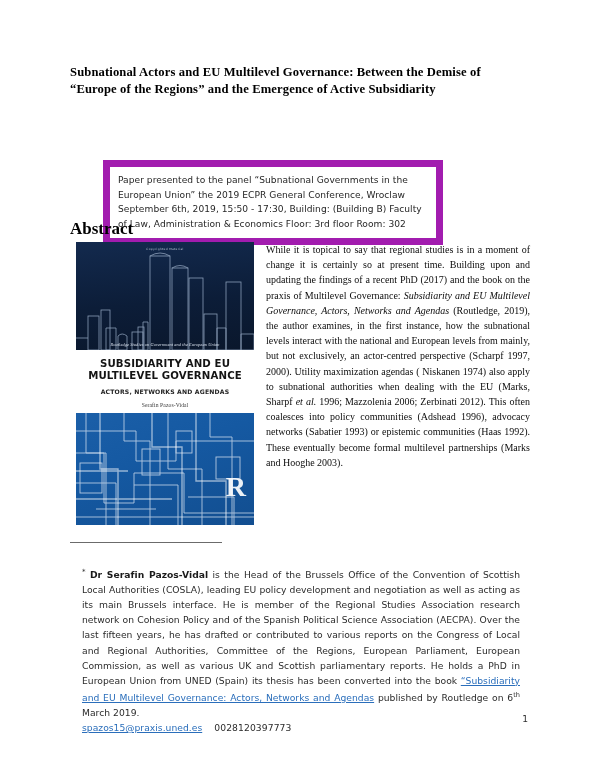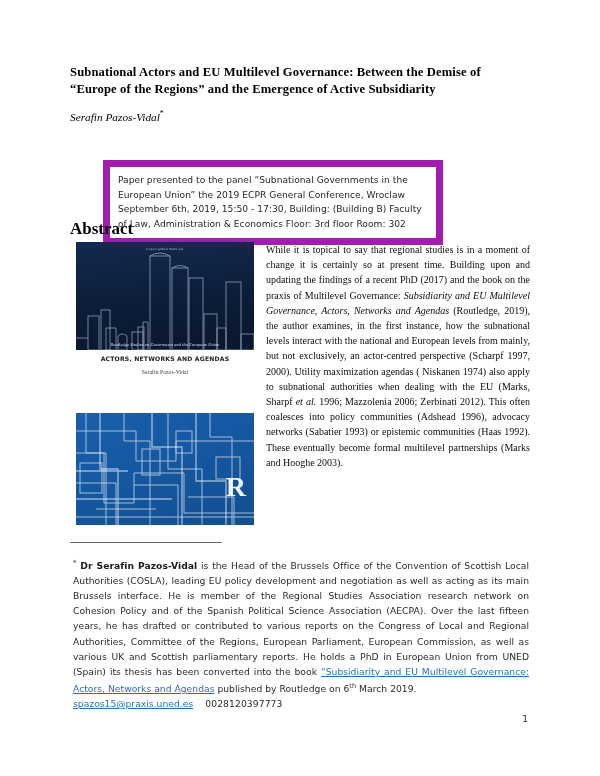--- a/index.html
+++ b/index.html
@@ -224,21 +224,21 @@
     vertical-align: super;
   }
   .footnote b { font-weight: bold; color: #1a1a1a; }
   .footnote .lnk {
     color: #2a6ebb;
     text-decoration: underline;
   }
   .footnote sup { font-size: 6.6px; }
   .footnote .tel { letter-spacing: 0.01em; }
   .fn-last {
-    margin: 3px;
+    margin: 12px;
   }
 
   
   .page-number {
     position: absolute;
     right: 72px;
     top: 713px;
     font-family: "DejaVu Sans", sans-serif;
     font-size: 9.2px;
     color: #2e2e2e;
@@ -246,23 +246,20 @@
 </style>
 </head>
 <body>
 
 <div class="page">
 
   <div class="content">
 
     <div class="doc-title">Subnational Actors and EU Multilevel Governance: Between the Demise of “Europe of the Regions” and the Emergence of Active Subsidiarity</div>
 
-    <div class="doc-author">
-      <span>Serafin Pazos-Vidal</span><span class="fn-star">*</span>
-    </div>
 
     <div class="panel-box">
       <span>Paper presented to the panel “Subnational Governments in the European Union” the 2019 ECPR General Conference, Wroclaw September 6th, 2019, 15:50 - 17:30, Building: (Building B) Faculty of Law, Administration &amp; Economics Floor: 3rd floor Room: 302</span>
     </div>
 
     <div class="abstract-heading">Abstract</div>
 
     <div class="abstract-row">
 
       <div class="book-cover">
@@ -285,20 +282,21 @@
               <path d="M165 92 h13 v16 h-13 z"></path>
               <path d="M42 94 q4 -4 9 0 v14 h-9 z"></path>
               <path d="M74 14 q10 -6 20 0"></path>
               <path d="M96 26 q8 -5 16 0"></path>
             </g>
           </svg>
           <div class="bc-copyright">Copyrighted Material</div>
           <div class="bc-series">Routledge Studies on Government and the European Union</div>
         </div>
         <div class="bc-mid">
+          <div class="bc-title">SUBSIDIARITY AND EU MULTILEVEL GOVERNANCE</div>
           <div class="bc-subtitle">ACTORS, NETWORKS AND AGENDAS</div>
           <div class="bc-author">Serafin Pazos-Vidal</div>
         </div>
         <div class="bc-bottom">
           <svg width="178" height="112" viewBox="0 0 178 112">
             <g stroke="#e8eef7" stroke-width="0.9" fill="none" opacity="0.75">
               <path d="M0 18 h60 v30 h40 v-20 h78"></path>
               <path d="M0 40 h28 v50 h30 v-30 h50 v40 h70"></path>
               <path d="M10 0 v40 h20 v72"></path>
               <path d="M48 0 v28 h26 v84"></path>

